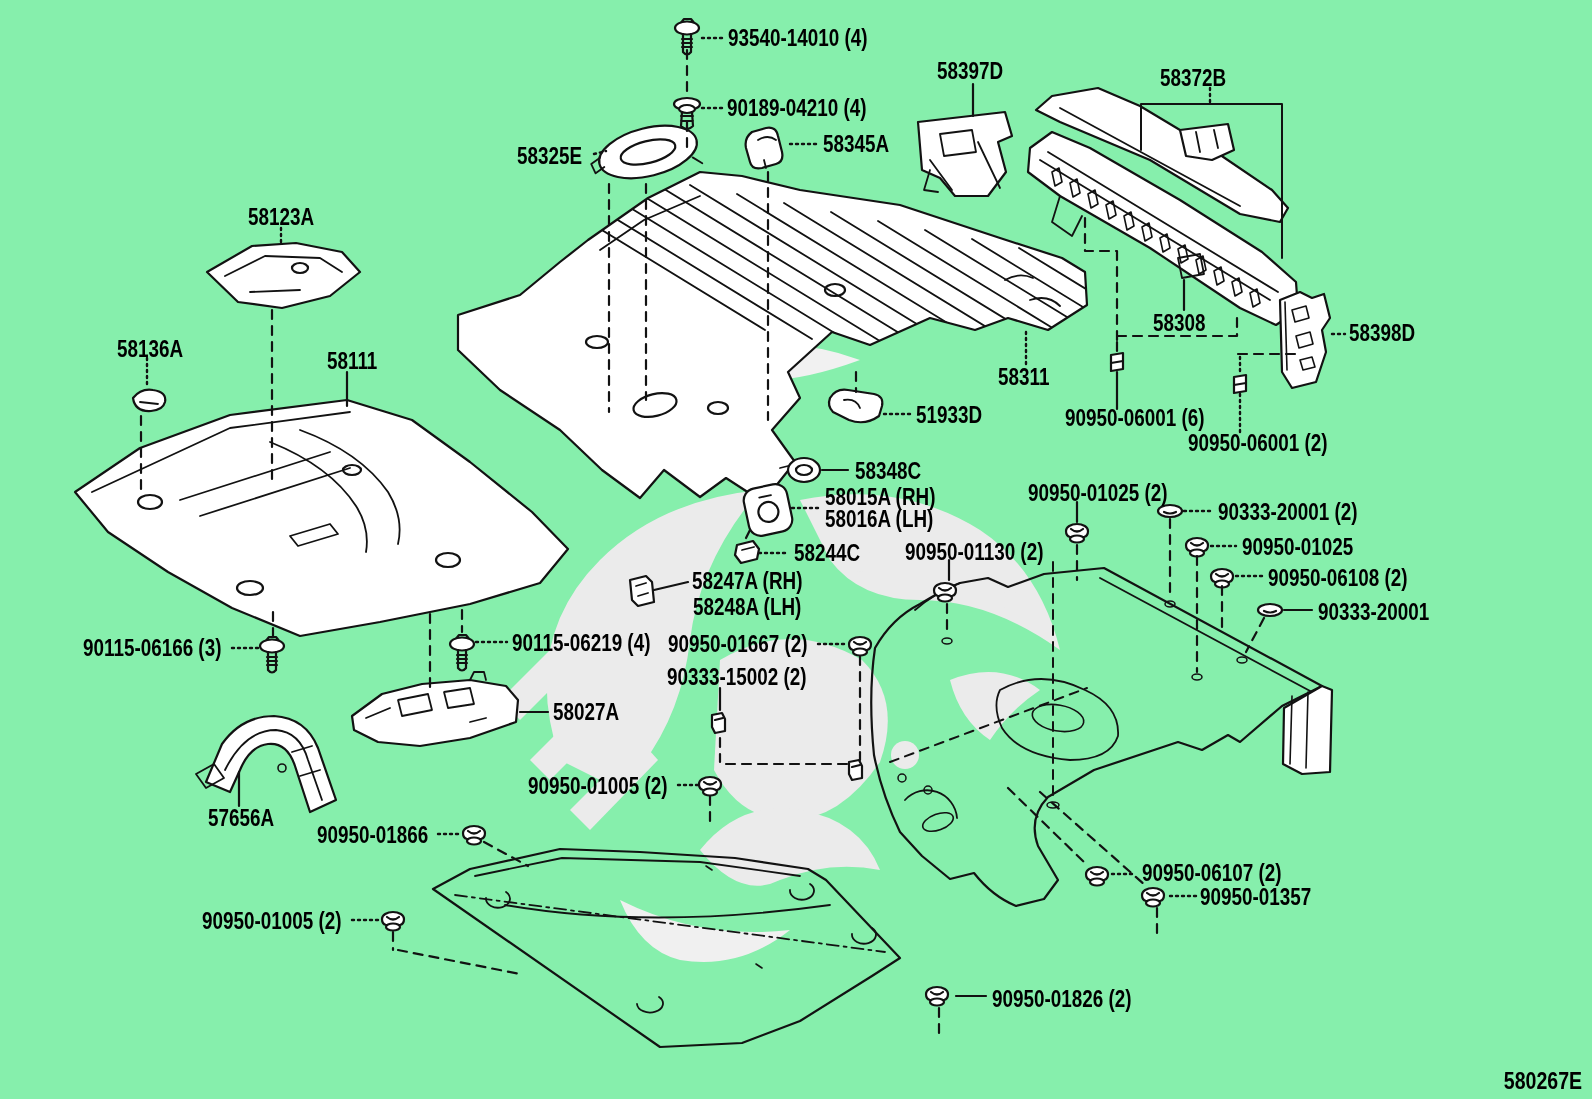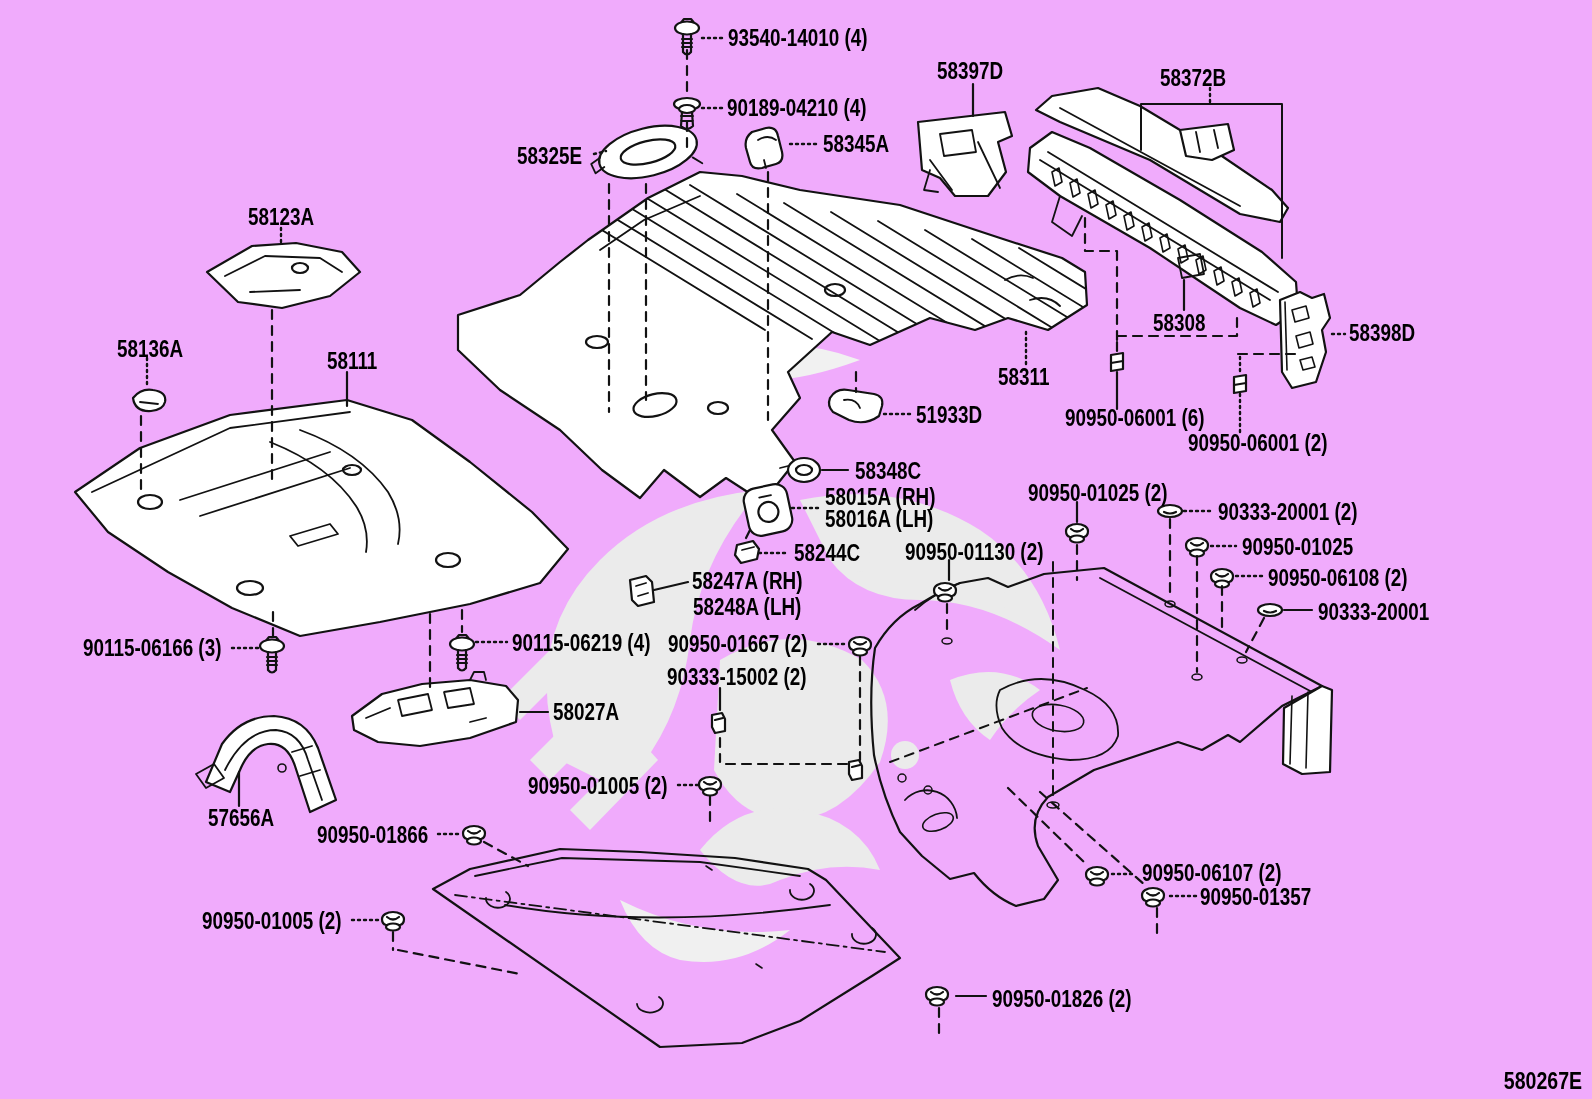--- a/index.html
+++ b/index.html
@@ -1,17 +1,17 @@
 <!DOCTYPE html>
 <html><head>
 <meta charset="utf-8">
 <style>
   html,body{margin:0;padding:0;background:#ffffff;}
   .stage{
-    position:relative;width:1592px;height:1099px;background:#f0abfc;
+    position:relative;width:1592px;height:1099px;background:#86efac;
     overflow:hidden;font-family:"Liberation Sans",sans-serif;
   }
   .stage svg{position:absolute;left:0;top:0;}
   .lbl{
     position:absolute;font-weight:bold;font-size:23px;color:#000;
     white-space:nowrap;transform:translateY(-50%) scaleX(0.82);
     transform-origin:left center;letter-spacing:0px;line-height:1;
   }
   .code{
     position:absolute;right:10px;bottom:4px;font-weight:bold;font-size:23px;

